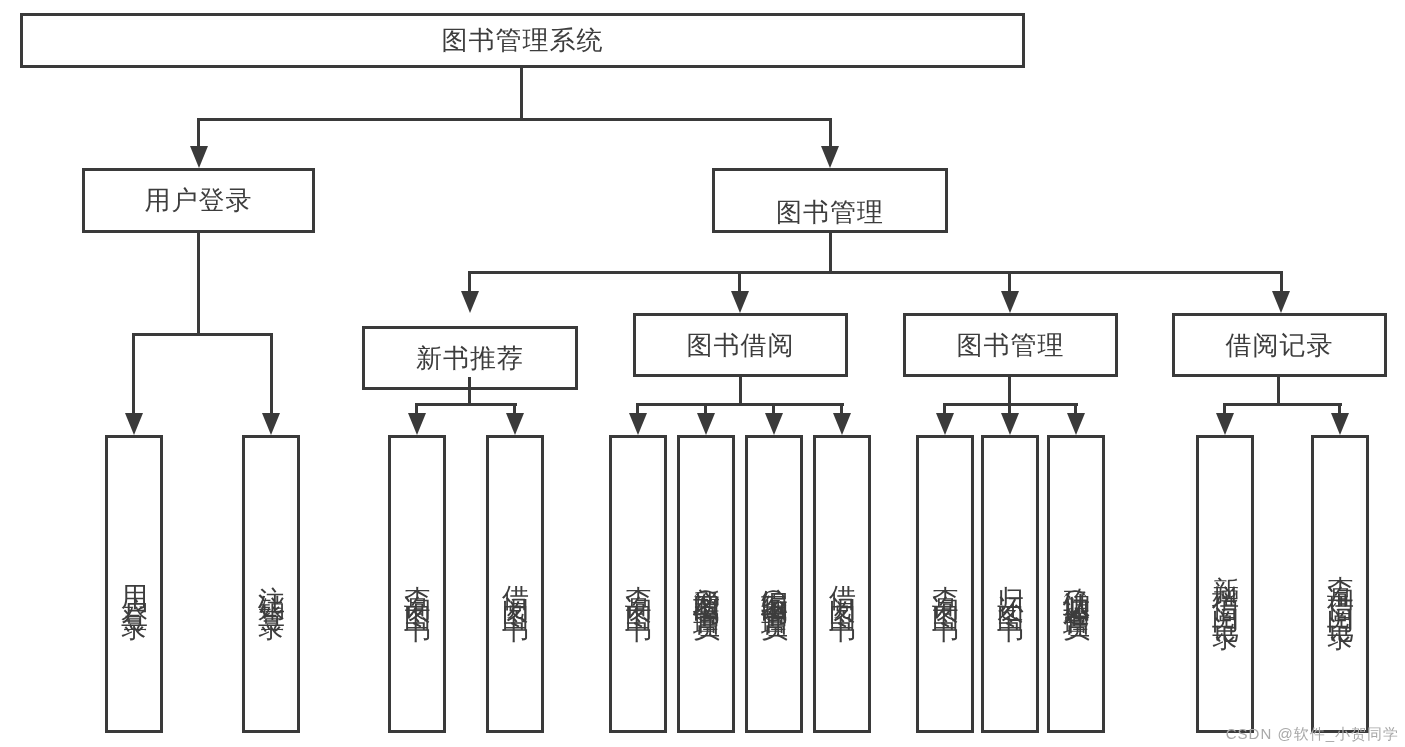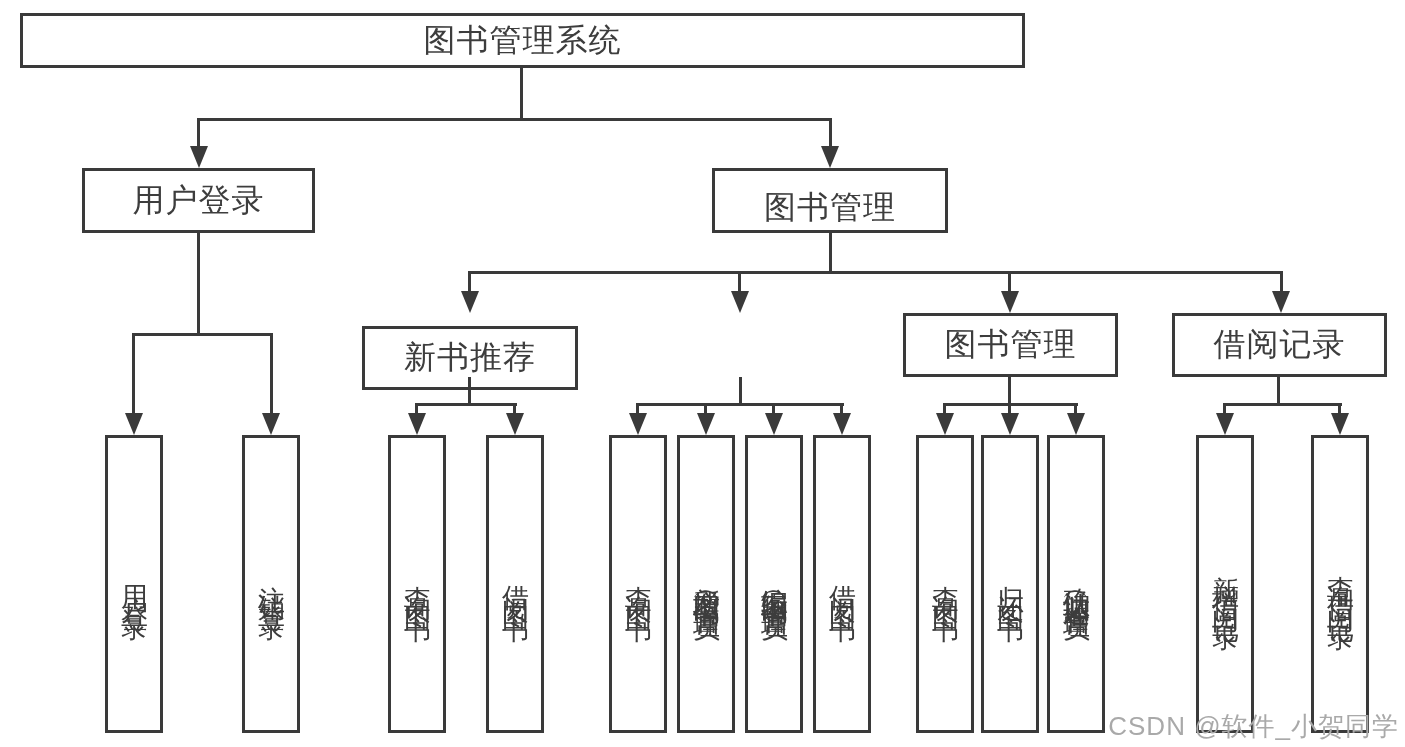--- a/index.html
+++ b/index.html
@@ -4,36 +4,36 @@
 <style>
   html,body{margin:0;padding:0;background:#ffffff;}
   #stage{
     position:relative;width:1405px;height:747px;background:#ffffff;overflow:hidden;
     font-family:"Liberation Sans","DejaVu Sans",sans-serif;color:#3d3d3d;
   }
   .box{
     position:absolute;background:#ffffff;border:3px solid #3a3a3a;box-sizing:border-box;
     display:flex;align-items:center;justify-content:center;
   }
-  .hlabel{font-size:32px;letter-spacing:1px;white-space:nowrap;}
+  .hlabel{font-size:26px;letter-spacing:1px;white-space:nowrap;}
   .vbox{align-items:center;justify-content:center;}
   .vlabel{
     writing-mode:vertical-rl;text-orientation:mixed;
     font-size:27px;letter-spacing:10px;line-height:1;white-space:nowrap;
   }
   .vlabel.tight{letter-spacing:4px;}
   .line{position:absolute;background:#3a3a3a;}
   .arr{
     position:absolute;width:0;height:0;
     border-left:9px solid transparent;border-right:9px solid transparent;
     border-top:22px solid #3a3a3a;
   }
   .watermark{
     position:absolute;right:6px;bottom:3px;
-    font-size:26px;color:#a9a9a9;letter-spacing:1px;white-space:nowrap;
+    font-size:15px;color:#a9a9a9;letter-spacing:1px;white-space:nowrap;
   }
 </style>
 </head>
 <body>
 
 <div id="stage">
 
   <div class="box" style="left:20px;top:13px;width:1005px;height:55px;">
     <span class="hlabel">图书管理系统</span>
   </div>
@@ -65,20 +65,23 @@
   <div class="arr" style="left:461px;top:291px;"></div>
   <div class="line" style="left:738px;top:271px;width:3px;height:24px;"></div>
   <div class="arr" style="left:731px;top:291px;"></div>
   <div class="line" style="left:1008px;top:271px;width:3px;height:24px;"></div>
   <div class="arr" style="left:1001px;top:291px;"></div>
   <div class="line" style="left:1280px;top:271px;width:3px;height:24px;"></div>
   <div class="arr" style="left:1272px;top:291px;"></div>
 
   <div class="box" style="left:362px;top:313px;width:216px;height:64px;margin-top:13px;">
     <span class="hlabel">新书推荐</span>
+  </div>
+  <div class="box" style="left:633px;top:313px;width:215px;height:64px;">
+    <span class="hlabel">图书借阅</span>
   </div>
   <div class="box" style="left:903px;top:313px;width:215px;height:64px;">
     <span class="hlabel">图书管理</span>
   </div>
   <div class="box" style="left:1172px;top:313px;width:215px;height:64px;">
     <span class="hlabel">借阅记录</span>
   </div>
 
   <div class="line" style="left:468px;top:377px;width:3px;height:29px;"></div>
   <div class="line" style="left:416px;top:403px;width:101px;height:3px;"></div>

